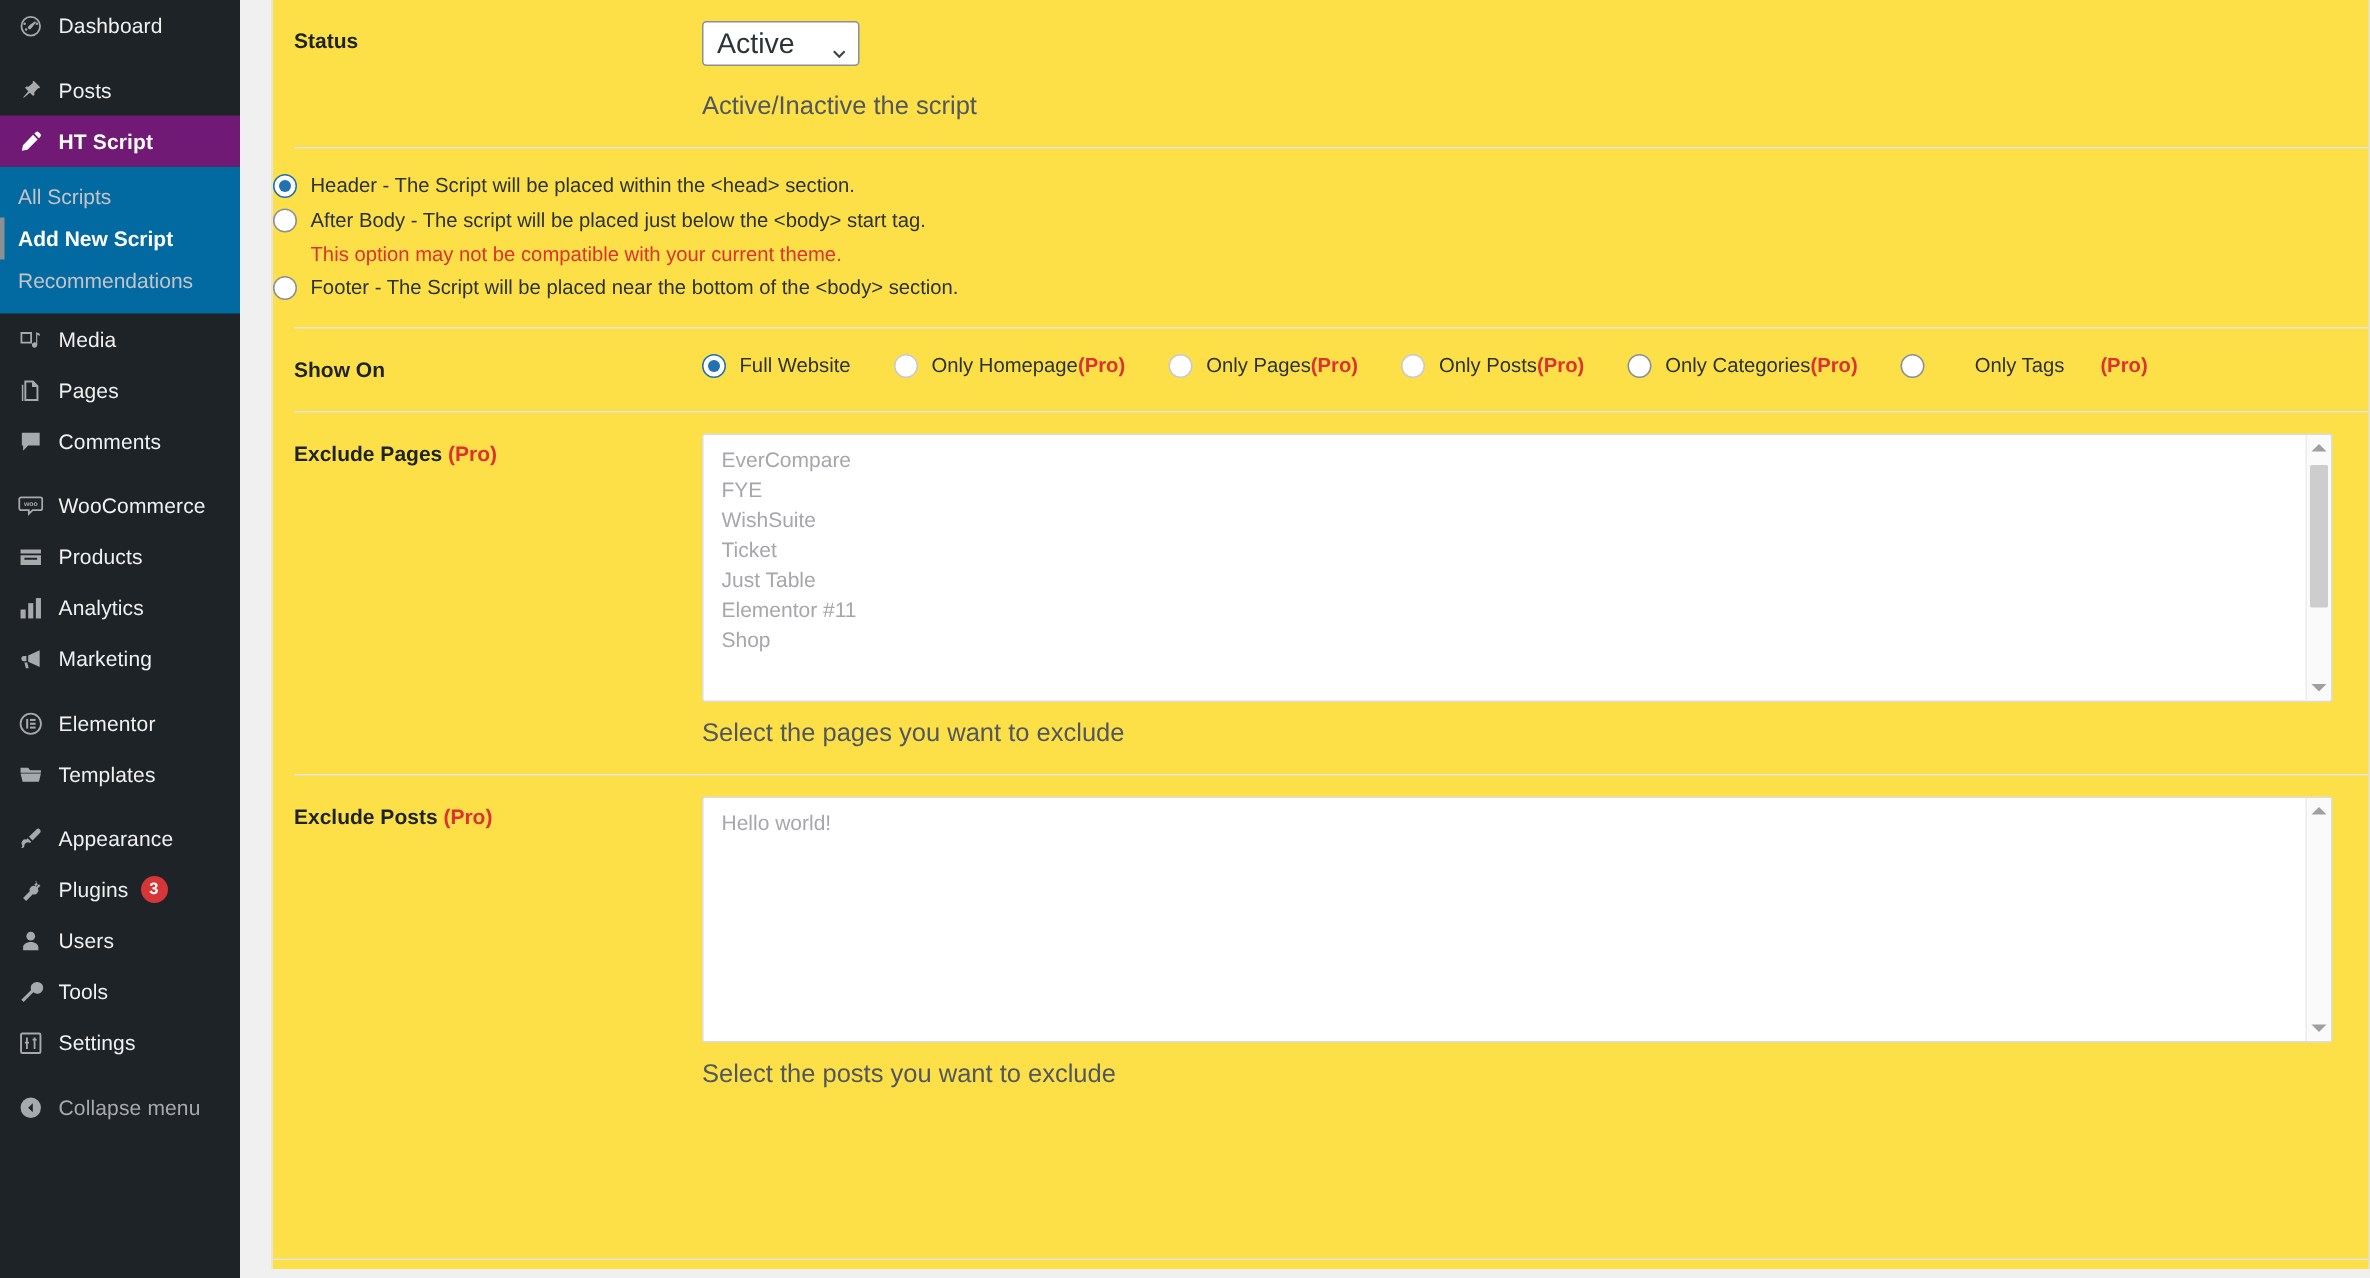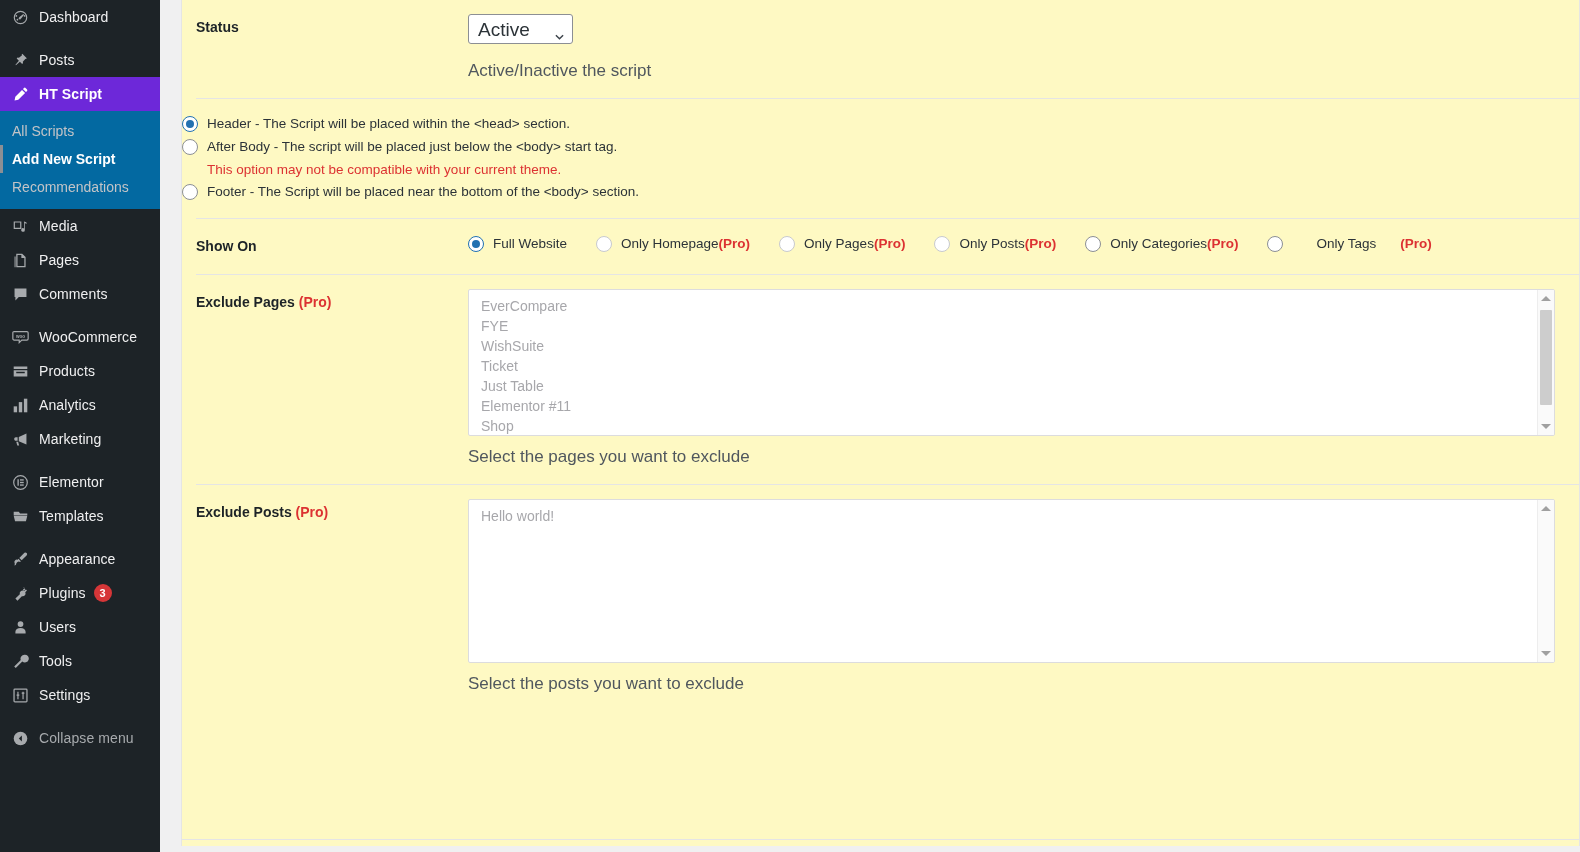--- a/index.html
+++ b/index.html
@@ -35,21 +35,21 @@
   .menu-item .mi-icon {
     width: 20px; height: 20px; flex: 0 0 20px;
     margin-right: 9px;
     display: flex; align-items: center; justify-content: center;
     color: #a7aaad;
   }
   .menu-item .mi-icon svg { display: block; }
   .menu-item .mi-label { font-size: 14px; line-height: 1; letter-spacing: .1px; }
 
   .menu-item.current {
-    background: #6d28d9;
+    background: #701a75;
     color: #fff;
     font-weight: 600;
   }
   .menu-item.current .mi-icon { color: #fff; }
   .menu-item.current::after {
     content: "";
     position: absolute; right: -8px; top: 50%;
     margin-top: -8px;
     border-style: solid;
     border-width: 8px 0 8px 8px;
@@ -94,21 +94,21 @@
 
   
   #main-wrap {
     flex: 1;
     background: #f0f0f1;
     position: relative;
     height: 852px;
     padding-left: 21px;
   }
   #panel {
-    background: #fef9c3;
+    background: #fde047;
     border: 1px solid #e5e5e5;
     border-top: none;
     border-bottom: none;
     min-height: 846px;
     height: 846px;
     position: relative;
     overflow: hidden;
   }
   #panel::after {
     content:"";
@@ -202,21 +202,21 @@
 
   .radio-row-inline { display: flex; align-items: center; flex-wrap: nowrap; }
   .radio-row-inline .radio-line { margin-bottom: 0; margin-right: 29px; align-items: center; }
   .radio-row-inline .radio-line:last-child { margin-right: 0; gap: 24px; }
   .radio-row-inline .radio { margin-top: 0; }
 
   
   .listbox {
     border: 1px solid #dcdcde;
     background: #fff;
-    height: 147px;
+    height: 179px;
     position: relative;
     overflow: hidden;
     border-radius: 2px;
   }
   .listbox.tall { height: 164px; }
   .listbox .lb-inner {
     padding: 6px 0 0 12px;
     height: 100%;
     overflow: hidden;
   }

